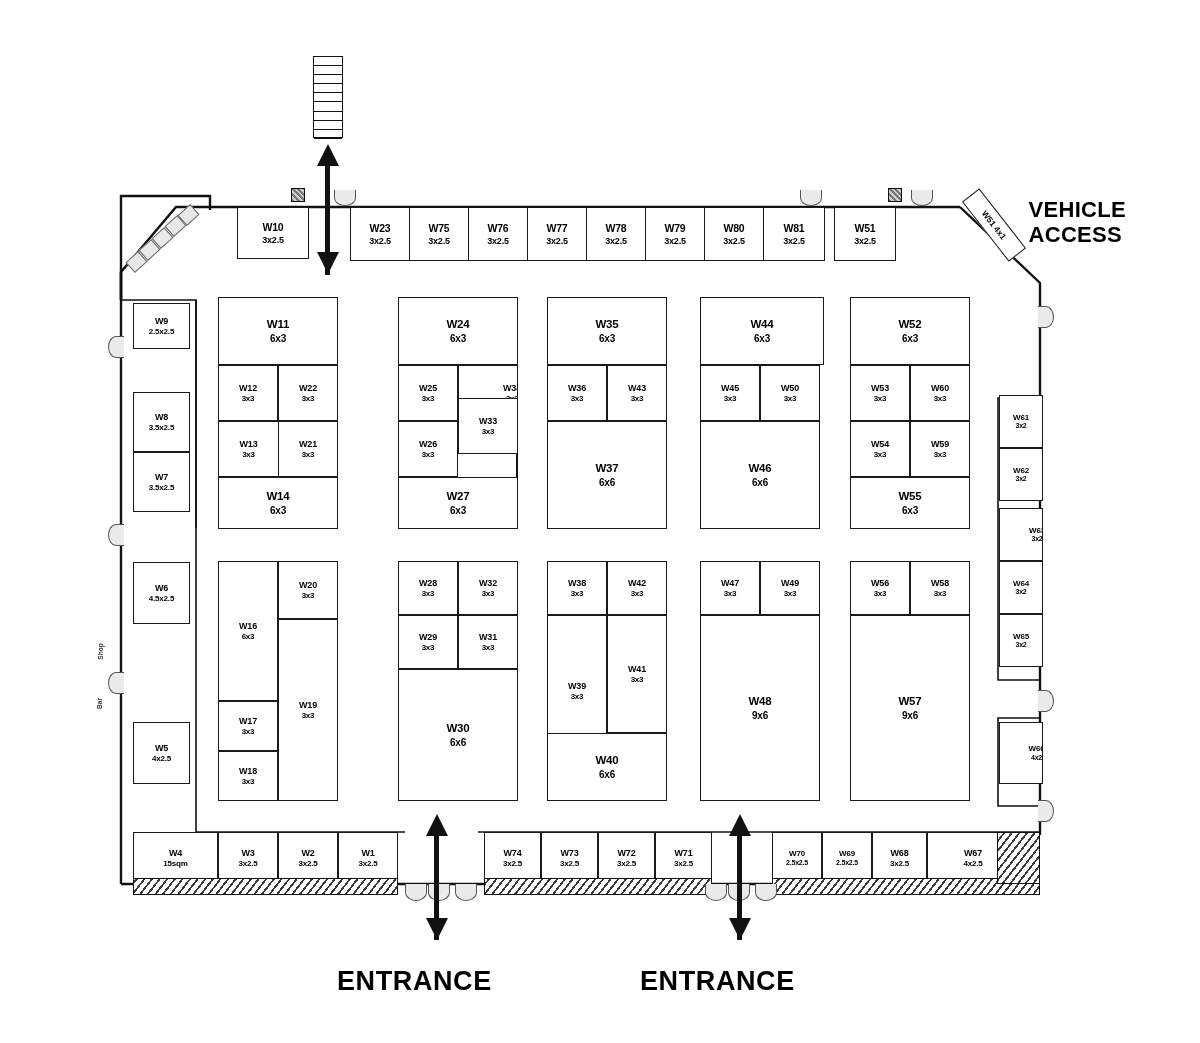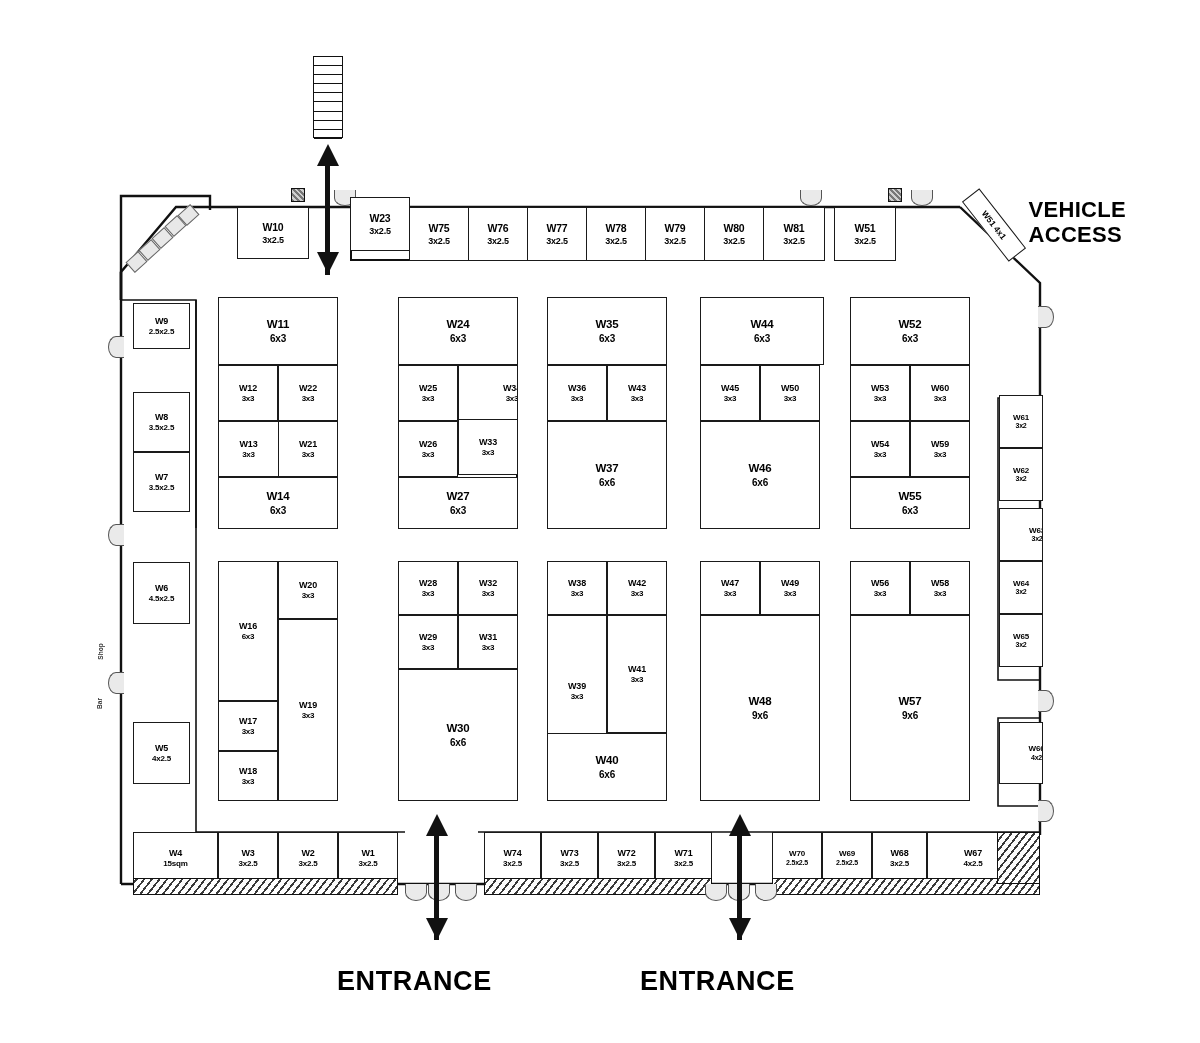--- a/index.html
+++ b/index.html
@@ -167,21 +167,21 @@
 
   <div class="vlbl" style="left:92px;top:648px;">Shop</div>
   <div class="vlbl" style="left:94px;top:700px;">Bar</div>
 
   <div class="booth" style="left:237px;top:207px;width:72px;height:52px;text-align:center;">
     <span class="bn">W10</span>
     <span class="bd">3x2.5</span>
   </div>
 
   <div class="grp" style="left:350px;top:207px;width:475px;height:54px;"></div>
-  <div class="booth thin" style="left:350px;top:197px;width:60px;height:54px;">
+  <div class="booth thin" style="left:350px;top:207px;width:60px;height:54px;">
     <span class="bn">W23</span>
     <span class="bd">3x2.5</span>
   </div>
   <div class="booth thin" style="left:409px;top:207px;width:60px;height:54px;">
     <span class="bn">W75</span>
     <span class="bd">3x2.5</span>
   </div>
   <div class="booth thin" style="left:468px;top:207px;width:60px;height:54px;">
     <span class="bn">W76</span>
     <span class="bd">3x2.5</span>
@@ -299,21 +299,21 @@
     <span class="bd">3x3</span>
   </div>
   <div class="booth sm" style="left:458px;top:365px;width:60px;height:56px;padding-left:48px;">
     <span class="bn">W34</span>
     <span class="bd">3x3</span>
   </div>
   <div class="booth sm" style="left:398px;top:421px;width:60px;height:56px;">
     <span class="bn">W26</span>
     <span class="bd">3x3</span>
   </div>
-  <div class="booth sm" style="left:458px;top:419px;width:60px;height:56px;">
+  <div class="booth sm" style="left:458px;top:398px;width:60px;height:56px;">
     <span class="bn">W33</span>
     <span class="bd">3x3</span>
   </div>
   <div class="booth big" style="left:398px;top:477px;width:120px;height:52px;">
     <span class="bn">W27</span>
     <span class="bd">6x3</span>
   </div>
 
   <div class="grp" style="left:547px;top:297px;width:120px;height:232px;"></div>
   <div class="booth big" style="left:547px;top:297px;width:120px;height:68px;">

